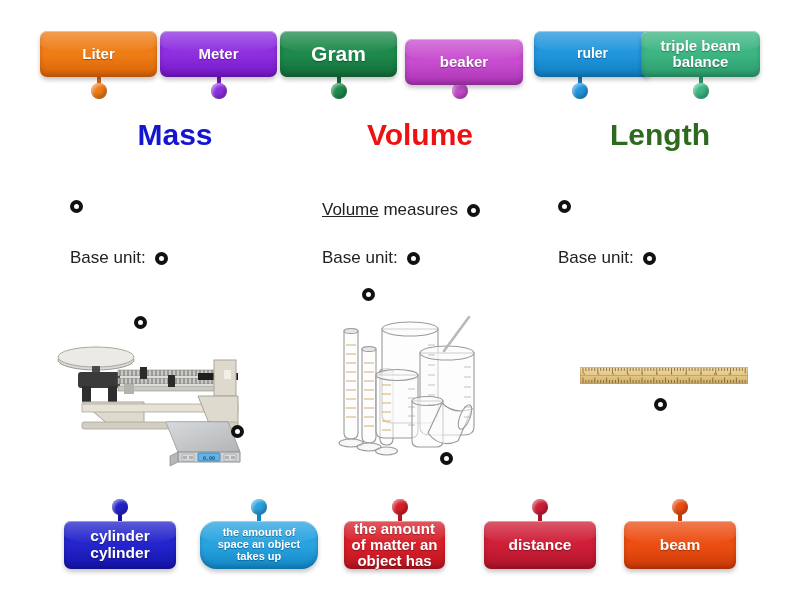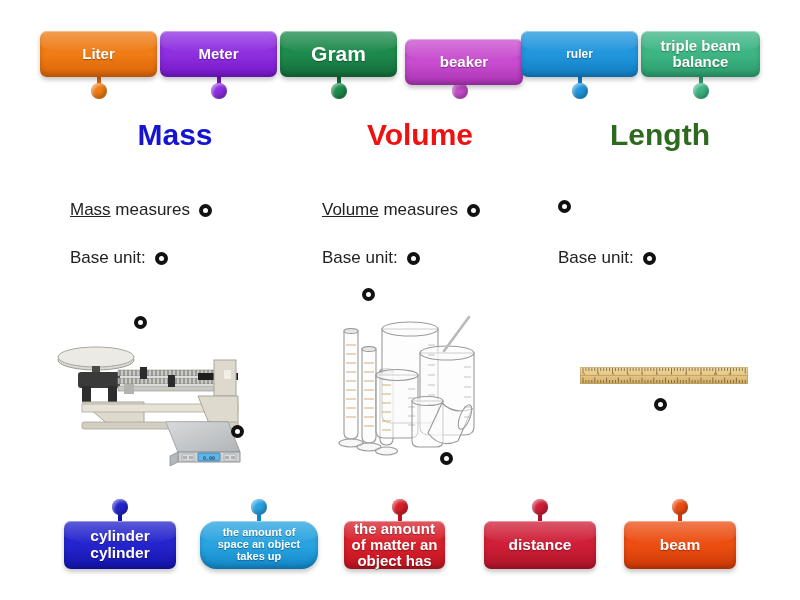--- a/index.html
+++ b/index.html
@@ -90,21 +90,21 @@
         </div>
         <div class="tile" style="left: 4px; top: 0px; width: 118px; height: 46px; font-size: 15px; background: linear-gradient(rgb(200, 76, 207) 0%, rgb(200, 76, 207) 52%, rgb(169, 51, 178) 100%); margin-top: 8px;">
           <span style="position: relative; z-index: 2;">beaker</span>
         </div>
       </div>
       <div style="position: absolute; left: 521px; top: 31px; width: 117px; height: 46px;">
         <div class="pin down" style="left: 47.5px; top: 44px; height: 24px;">
           <div class="stem" style="background: rgb(17, 124, 192);"></div>
           <div class="ball" style="background: rgb(33, 150, 221);"></div>
         </div>
-        <div class="tile" style="left: 0px; top: 0px; width: 117px; height: 46px; font-size: 12px; background: linear-gradient(rgb(33, 150, 221) 0%, rgb(33, 150, 221) 52%, rgb(17, 124, 192) 100%);">
+        <div class="tile" style="left: 13px; top: 0px; width: 117px; height: 46px; font-size: 14px; background: linear-gradient(rgb(33, 150, 221) 0%, rgb(33, 150, 221) 52%, rgb(17, 124, 192) 100%);">
           <span style="position: relative; z-index: 2;">ruler</span>
         </div>
       </div>
       <div style="position: absolute; left: 641px; top: 31px; width: 119px; height: 46px;">
         <div class="pin down" style="left: 48.5px; top: 44px; height: 24px;">
           <div class="stem" style="background: rgb(43, 154, 107);"></div>
           <div class="ball" style="background: rgb(61, 181, 131);"></div>
         </div>
         <div class="tile" style="left: 0px; top: 0px; width: 119px; height: 46px; font-size: 15px; background: linear-gradient(rgb(61, 181, 131) 0%, rgb(61, 181, 131) 52%, rgb(43, 154, 107) 100%);">
           <span style="position: relative; z-index: 2;">triple beam balance</span>
@@ -113,21 +113,20 @@
     </div>
 
   <div id="cats">
       <div class="cat" style="left: 95px; top: 118px; width: 160px; color: rgb(20, 20, 210);">Mass</div>
       <div class="cat" style="left: 340px; top: 118px; width: 160px; color: rgb(238, 17, 17);">Volume</div>
       <div class="cat" style="left: 580px; top: 118px; width: 160px; color: rgb(45, 106, 29);">Length</div>
     </div>
 
   <div id="prompts">
       <div class="prompt" style="left: 70px; top: 200px;">
-        <span><span class="u">Mass</span><span> measures</span></span>
         <span class="marker"></span>
       </div>
       <div class="prompt" style="left: 70px; top: 248px;">
         <span>Base unit:</span>
         <span class="marker"></span>
       </div>
       <div class="prompt" style="left: 322px; top: 200px;">
         <span><span class="u">Volume</span><span> measures</span></span>
         <span class="marker"></span>
       </div>

